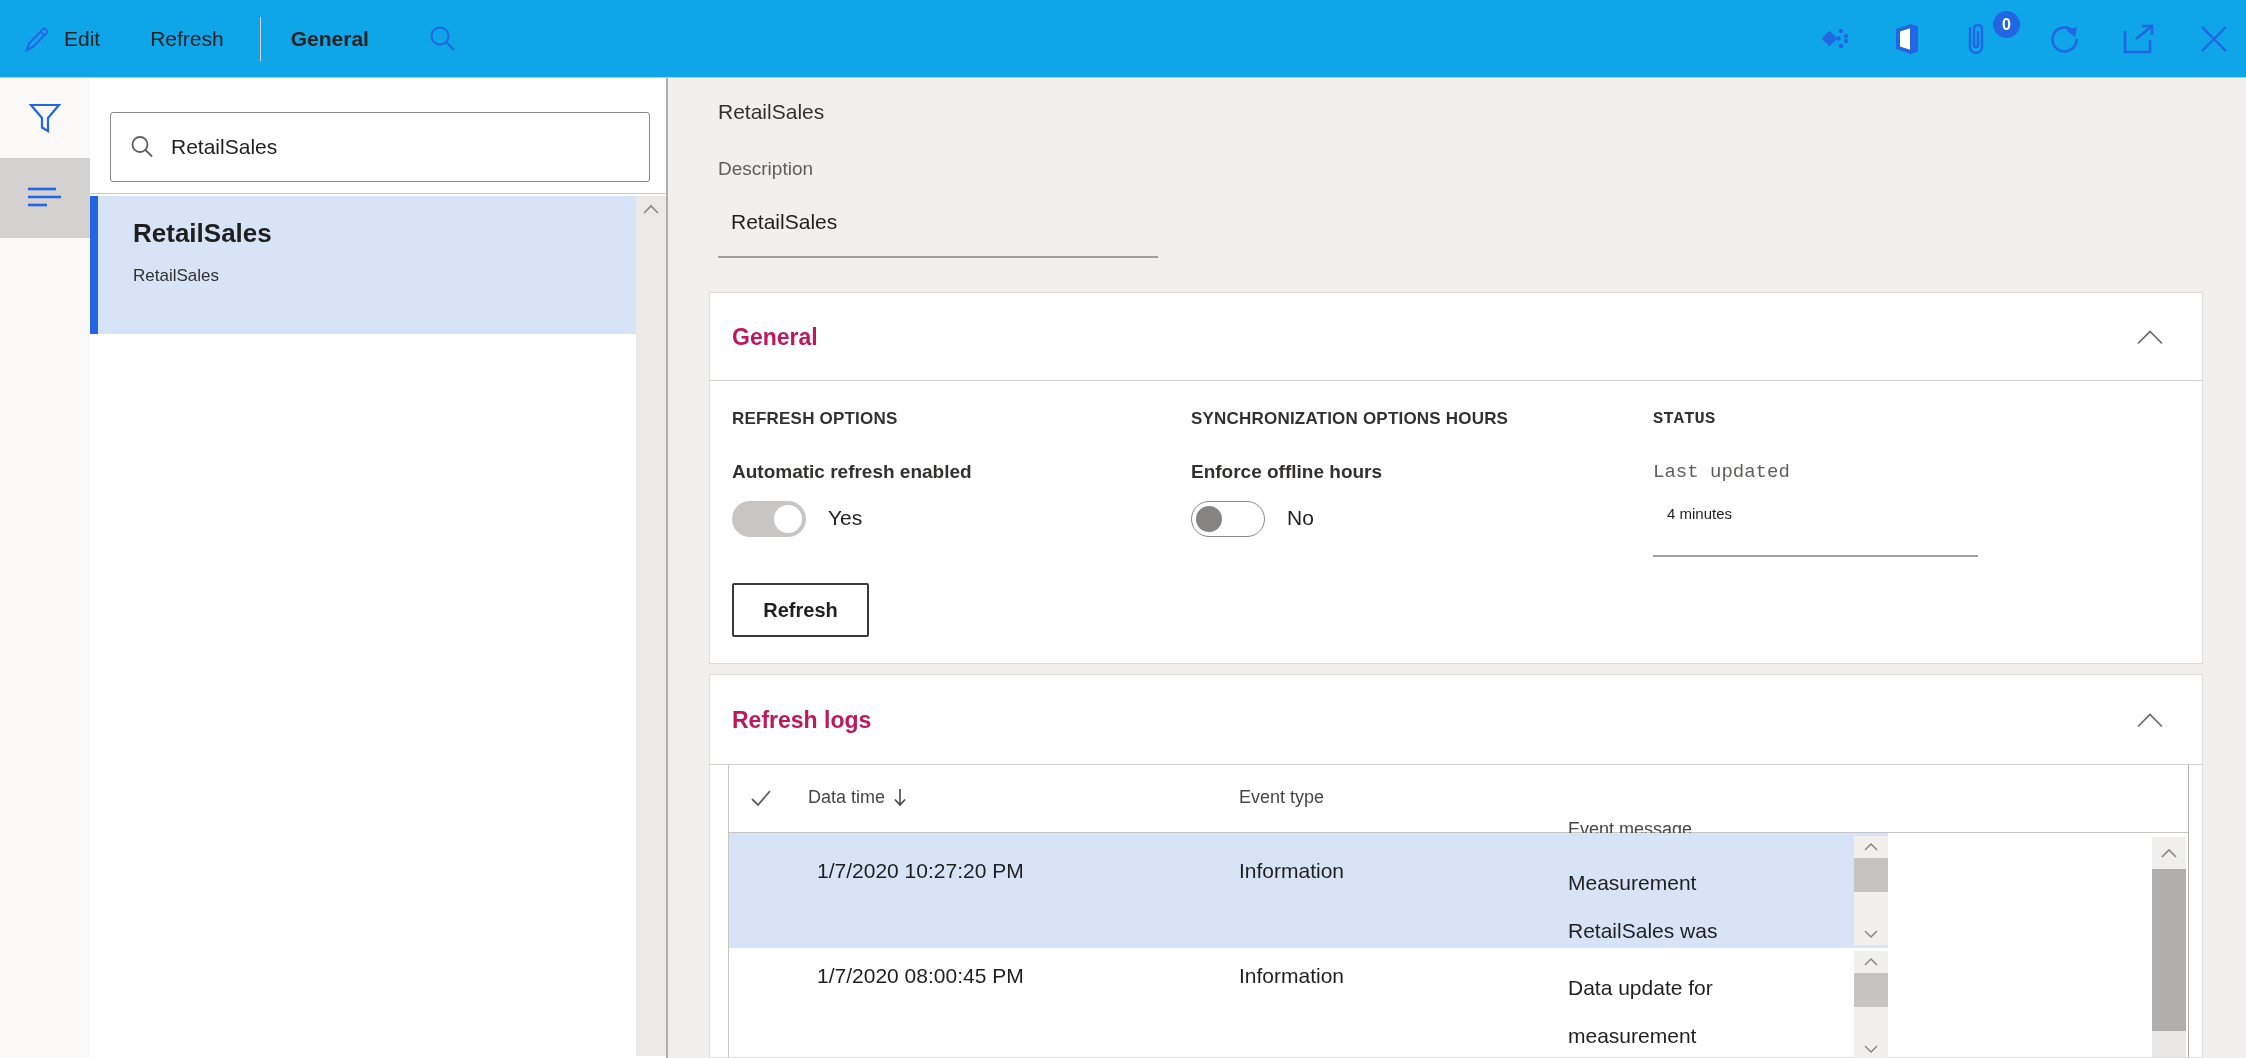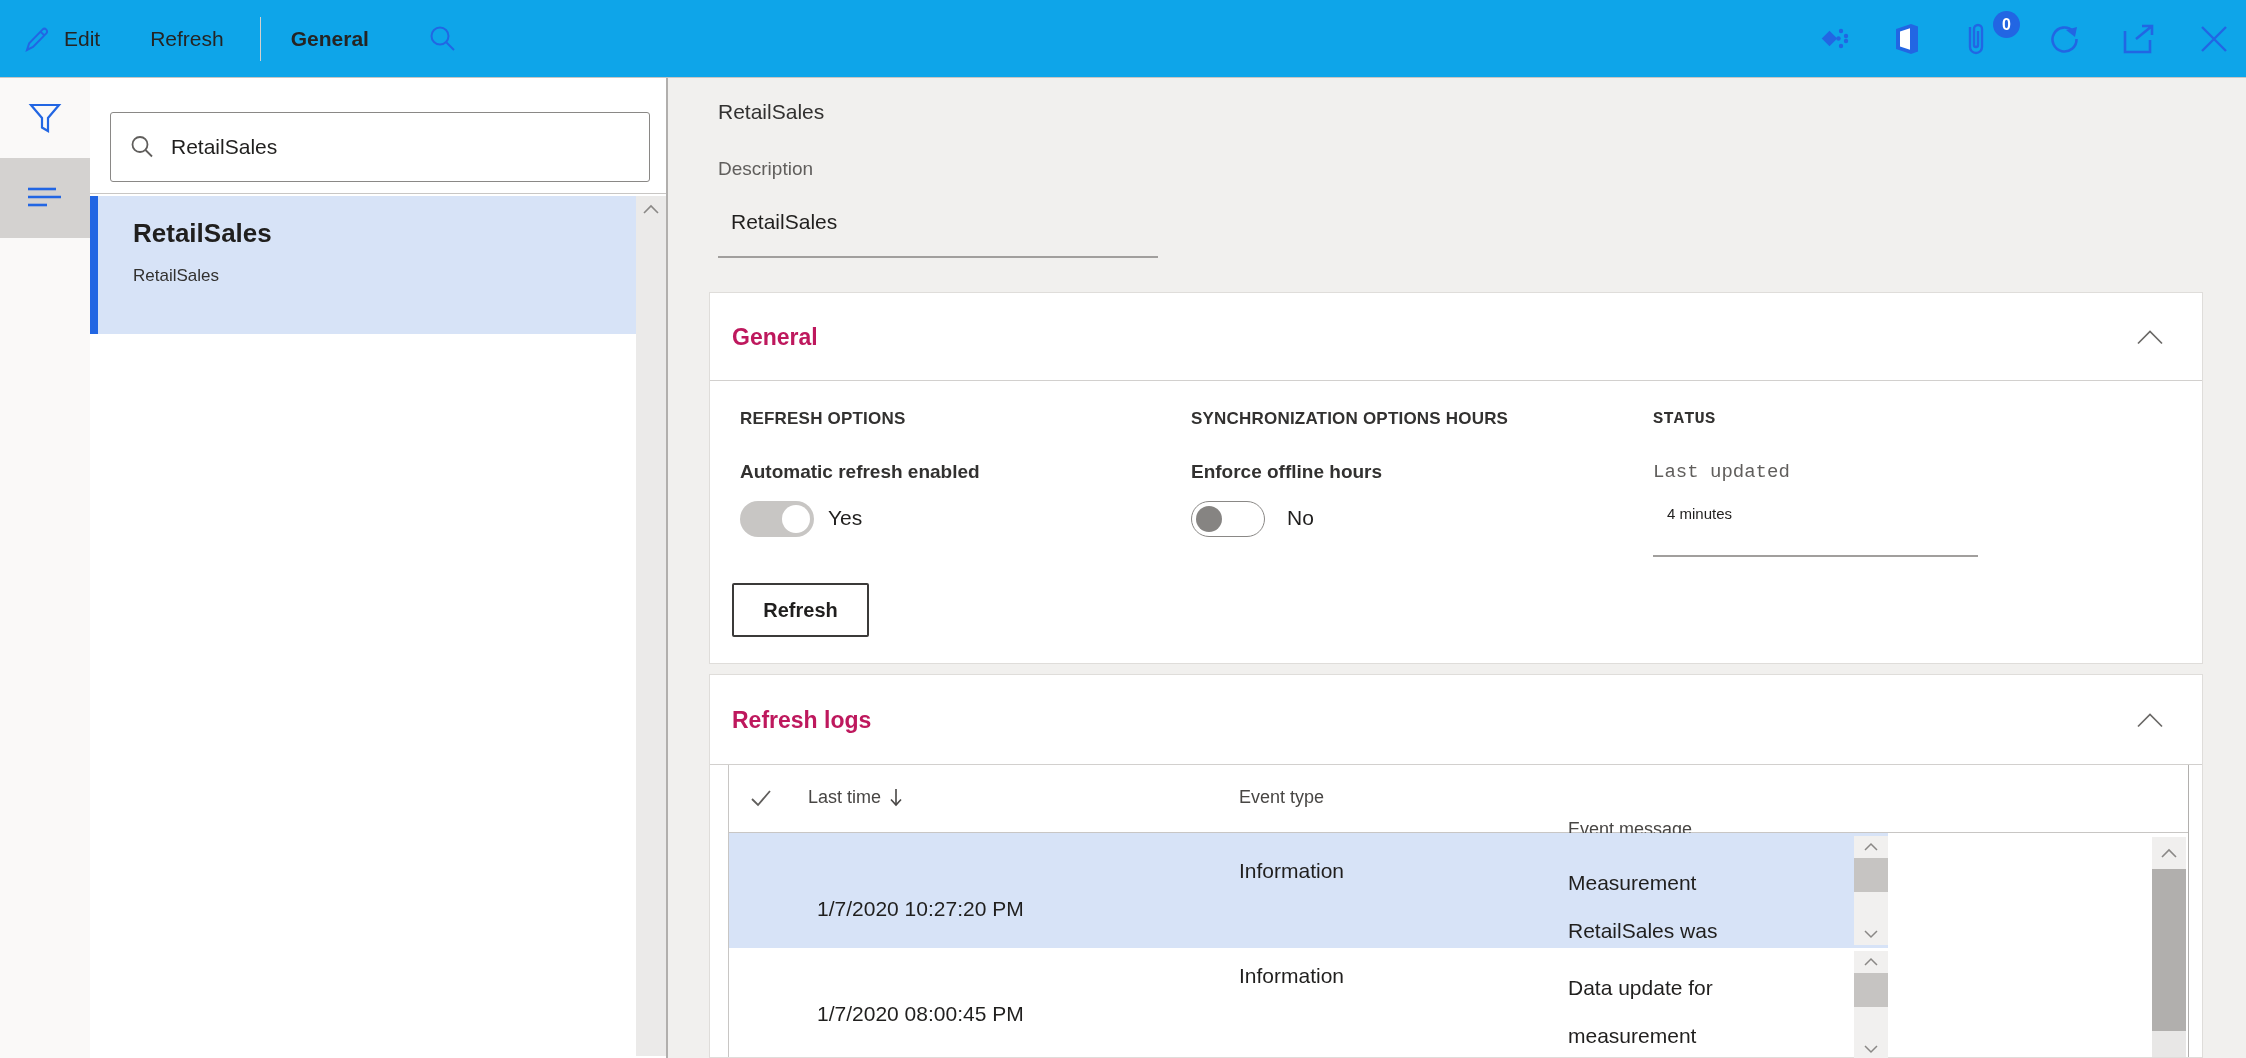--- a/index.html
+++ b/index.html
@@ -54,21 +54,21 @@
   .card-logs{top:596px;height:384px;}
   .card-header{position:relative;border-bottom:1px solid #d2d0ce;box-sizing:border-box;}
   .card-general .card-header{height:88px;}
   .card-logs .card-header{height:90px;}
   .card-title{position:absolute;left:22px;top:50%;transform:translateY(-50%);font-size:23px;font-weight:600;color:#be185d;}
   .collapse{position:absolute;right:38px;top:50%;transform:translateY(-50%);cursor:pointer;}
 
   .sec-head{position:absolute;top:116px;font-size:17px;font-weight:700;color:#323130;letter-spacing:.2px;}
   .fld-label{position:absolute;top:168px;font-size:19px;font-weight:600;color:#323130;}
   .fld-label.gray{font-weight:400;color:#605e5c;}
-  .col1{left:22px;margin-left:8px;} .col2{left:481px;} .col3{left:943px;font-family:Liberation Mono, monospace;}
+  .col1{left:22px;} .col2{left:481px;} .col3{left:943px;font-family:Liberation Mono, monospace;}
 
   .toggle{position:absolute;top:208px;width:74px;height:36px;border-radius:18px;cursor:pointer;box-sizing:border-box;}
   .toggle.on{background:#c8c6c4;}
   .toggle.on .knob{position:absolute;right:4px;top:4px;width:28px;height:28px;border-radius:50%;background:#fff;}
   .toggle.off{background:#fff;border:1px solid #8a8886;}
   .toggle.off .knob{position:absolute;left:4px;top:4px;width:26px;height:26px;border-radius:50%;background:#868482;}
   .toggle-text{position:absolute;top:213px;font-size:21px;color:#201f1e;}
   .tt1{left:118px;} .tt2{left:577px;}
   .fld-value{position:absolute;left:957px;top:212px;font-size:15px;color:#201f1e;cursor:text;}
   .value-underline{position:absolute;left:943px;top:262px;width:325px;height:2px;background:#a19f9d;}
@@ -80,21 +80,21 @@
   .grid{position:absolute;left:18px;top:90px;width:1461px;bottom:0;background:#fff;
         border-left:1px solid #c8c6c4;border-right:1px solid #b1afad;box-sizing:border-box;}
   .thead{position:absolute;left:0;top:0;width:100%;height:68px;border-bottom:1px solid #c8c6c4;box-sizing:border-box;}
   .th-check{position:absolute;left:21px;top:24px;cursor:pointer;}
   .th{position:absolute;top:22px;font-size:18px;color:#484644;cursor:pointer;display:flex;align-items:center;gap:8px;}
   .th-time{left:79px;} .th-type{left:510px;} .th-msg{left:839px;margin-top:32px;}
   .trow{position:absolute;left:0;width:1159px;height:115px;cursor:pointer;}
   .trow.selected{background:#d7e3f7;}
   .row1{top:68px;} .row2{top:183px;}
   .cell{position:absolute;font-size:21px;color:#201f1e;}
-  .c-time{left:88px;margin-top:38px;} .c-type{left:510px;} .c-msg{left:839px;line-height:48px;}
+  .c-time{left:88px;} .c-type{left:510px;} .c-msg{left:839px;line-height:48px;}
   .row1 .cell{top:26px;} .row2 .cell{top:16px;}
   .mini-sb{position:absolute;left:1125px;top:3px;bottom:3px;width:34px;background:#f1f0ef;
            display:flex;flex-direction:column;align-items:center;cursor:pointer;}
   .mini-sb .mchev{margin-top:6px;}
   .mini-sb .mthumb{width:34px;height:34px;background:#c6c4c2;margin-top:6px;}
   .mini-sb .mbottom{margin-top:auto;margin-bottom:6px;}
   .main-sb{position:absolute;right:2px;top:72px;bottom:0;width:34px;background:#e8e7e6;cursor:pointer;}
   .main-sb .top-block{width:34px;height:32px;background:#f0efee;display:flex;align-items:center;justify-content:center;}
   .main-sb .thumb{width:34px;height:162px;background:#b1afad;}
 </style>
@@ -273,21 +273,21 @@
       </div>
 
       <div class="grid">
         <div class="thead">
           <div class="th-check">
             <svg width="22" height="18" viewBox="0 0 22 18">
                 <polyline points="2,10 8,16 20,2" fill="none" stroke="#605e5c" stroke-width="1.8"></polyline>
               </svg>
           </div>
           <div class="th th-time">
-            <span>Last time</span>
+            <span>Data time</span>
             <span>
               <svg width="14" height="20" viewBox="0 0 14 20">
                   <line x1="7" y1="1" x2="7" y2="16" stroke="#484644" stroke-width="1.6"></line>
                   <polyline points="2,11.5 7,17 12,11.5" fill="none" stroke="#484644" stroke-width="1.6"></polyline>
                 </svg>
             </span>
           </div>
           <div class="th th-type">
             <span>Event type</span>
           </div>

